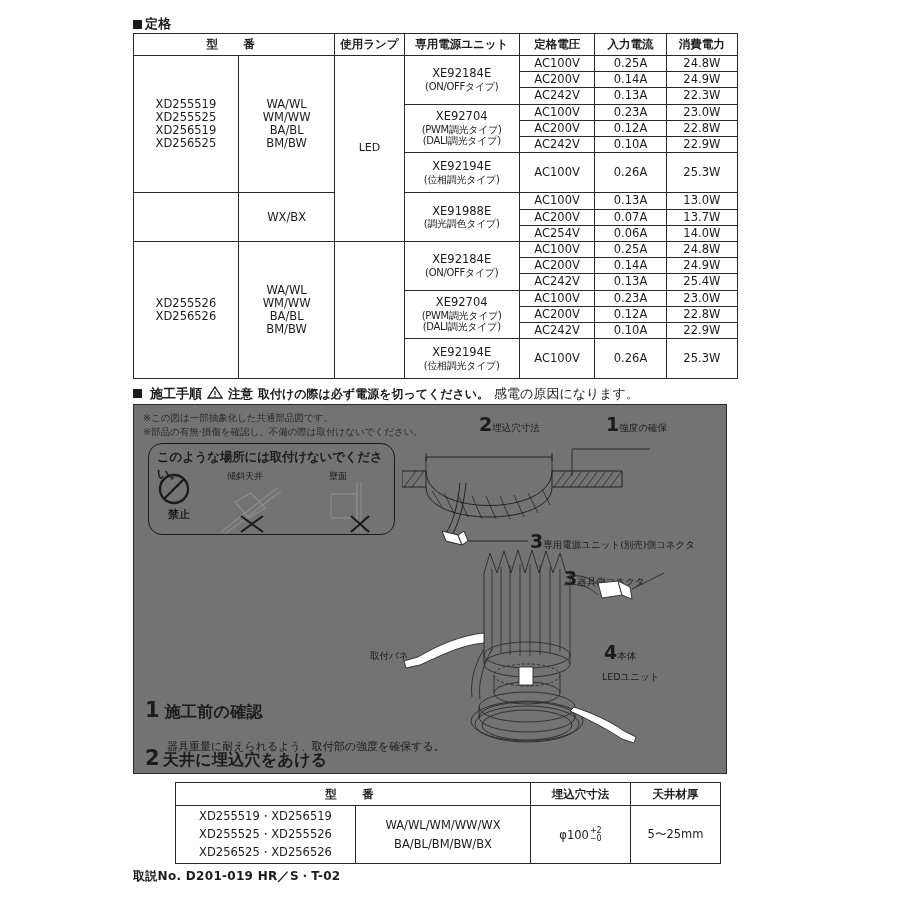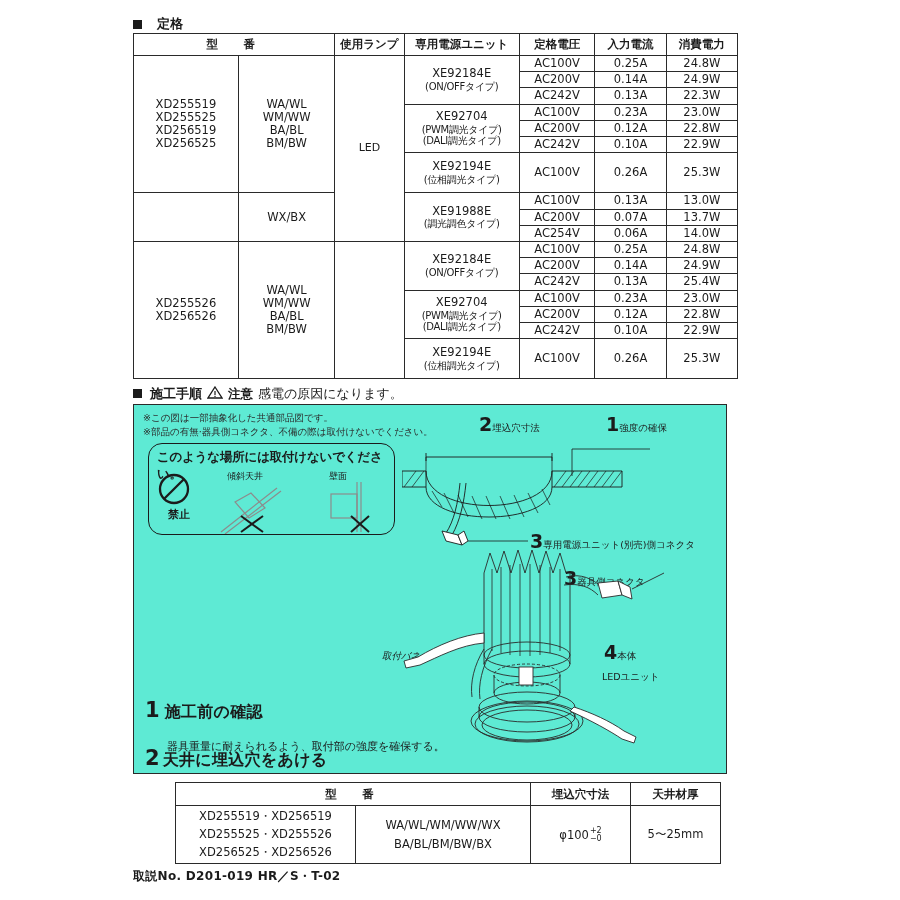--- a/index.html
+++ b/index.html
@@ -13,21 +13,21 @@
     position:relative;
   }
   .page{
     position:absolute;
     left:0;top:0;width:900px;height:900px;
   }
 
   
   .sec-head{
     font-size:13px;font-weight:bold;letter-spacing:.2px;
-    display:flex;align-items:center;gap:12px;
+    display:flex;align-items:center;gap:0;
   }
   .sq{
     display:inline-block;width:9px;height:9px;background:#1b1b1b;
     margin-right:3px;position:relative;top:0px;
   }
 
   
   .spec-wrap{position:absolute;left:133px;top:33px;width:605px;}
   table.spec{
     border-collapse:collapse;width:605px;
@@ -65,21 +65,21 @@
     display:flex;align-items:baseline;gap:5px;white-space:nowrap;
   }
   .proc-note{font-weight:normal;font-size:13px;}
   .proc-warnlbl{font-weight:bold;font-size:12.5px;}
   .proc-strong{font-weight:bold;font-size:12px;}
 
   
   .illus{
     position:absolute;left:133px;top:404px;
     width:592px;height:368px;
-    border:1px solid #2a2a2a;background:#5eead4;
+    border:1px solid #2a2a2a;background:#737373;
   }
   .note-lines{
     position:absolute;left:9px;top:6px;
     font-size:9.5px;line-height:1.45;color:#2a2a2a;
   }
   .rbox{
     position:absolute;left:14px;top:38px;width:245px;height:90px;
     border:1.6px solid #1b1b1b;border-radius:14px;
   }
   .rbox-title{
@@ -317,28 +317,29 @@
     <span class="sq"></span>
     <span>施工手順</span>
     <span style="display:inline-block;width:16px;height:13px;position:relative;top:1px;">
       <svg width="16" height="13" viewBox="0 0 16 13">
         <path d="M8 1 L15 12 L1 12 Z" fill="none" stroke="#1b1b1b" stroke-width="1.3"></path>
         <rect x="7.4" y="5" width="1.2" height="4" fill="#1b1b1b"></rect>
         <rect x="7.4" y="9.8" width="1.2" height="1.2" fill="#1b1b1b"></rect>
       </svg>
     </span>
     <span class="proc-warnlbl">注意</span>
+    <span class="proc-strong">取付けの際は必ず電源を切ってください。</span>
     <span class="proc-note">感電の原因になります。</span>
   </div>
 
   <div class="illus">
 
     <div class="note-lines">
       <div>※この図は一部抽象化した共通部品図です。</div>
-      <div>※部品の有無·器具側コネクタ、不備の際は取付けないでください。</div>
+      <div>※部品の有無·損傷を確認し、不備の際は取付けないでください。</div>
     </div>
 
     <div class="rbox">
       <div class="rbox-title">このような場所には取付けないでください。</div>
 
       <div class="prohibit">
         <svg width="34" height="34" viewBox="0 0 34 34">
           <circle cx="17" cy="17" r="14" fill="none" stroke="#1b1b1b" stroke-width="2.3"></circle>
           <line x1="7.2" y1="26.8" x2="26.8" y2="7.2" stroke="#1b1b1b" stroke-width="2.3"></line>
         </svg>
@@ -425,21 +426,21 @@
     </div>
 
     <div class="cal1" style="left:430px;top:164px;">
       <span class="big-num">3</span><span class="num-cap">器具側コネクタ</span>
     </div>
 
     <div class="cal1" style="left:470px;top:238px;">
       <span class="big-num">4</span><span class="num-cap">本体</span>
     </div>
 
-    <div class="cal1" style="left:248px;top:245px;font-style:italic;">取付バネ</div>
+    <div class="cal1" style="left:236px;top:245px;">取付バネ</div>
     <div class="cal1" style="left:468px;top:266px;">LEDユニット</div>
 
     <svg style="position:absolute;left:200px;top:120px;" width="390" height="240" viewBox="0 0 390 240">
       <g fill="none" stroke="#2a2a2a" stroke-width="0.9">
 
         <path d="M232 52 C248 48 258 54 268 62"></path>
         <path d="M230 60 C246 58 256 62 264 70"></path>
         <polygon points="264,58 284,56 288,70 268,73" fill="#fff"></polygon>
         <polygon points="284,56 296,62 298,74 288,70" fill="#fff"></polygon>
         <line x1="298" y1="64" x2="330" y2="48"></line>

